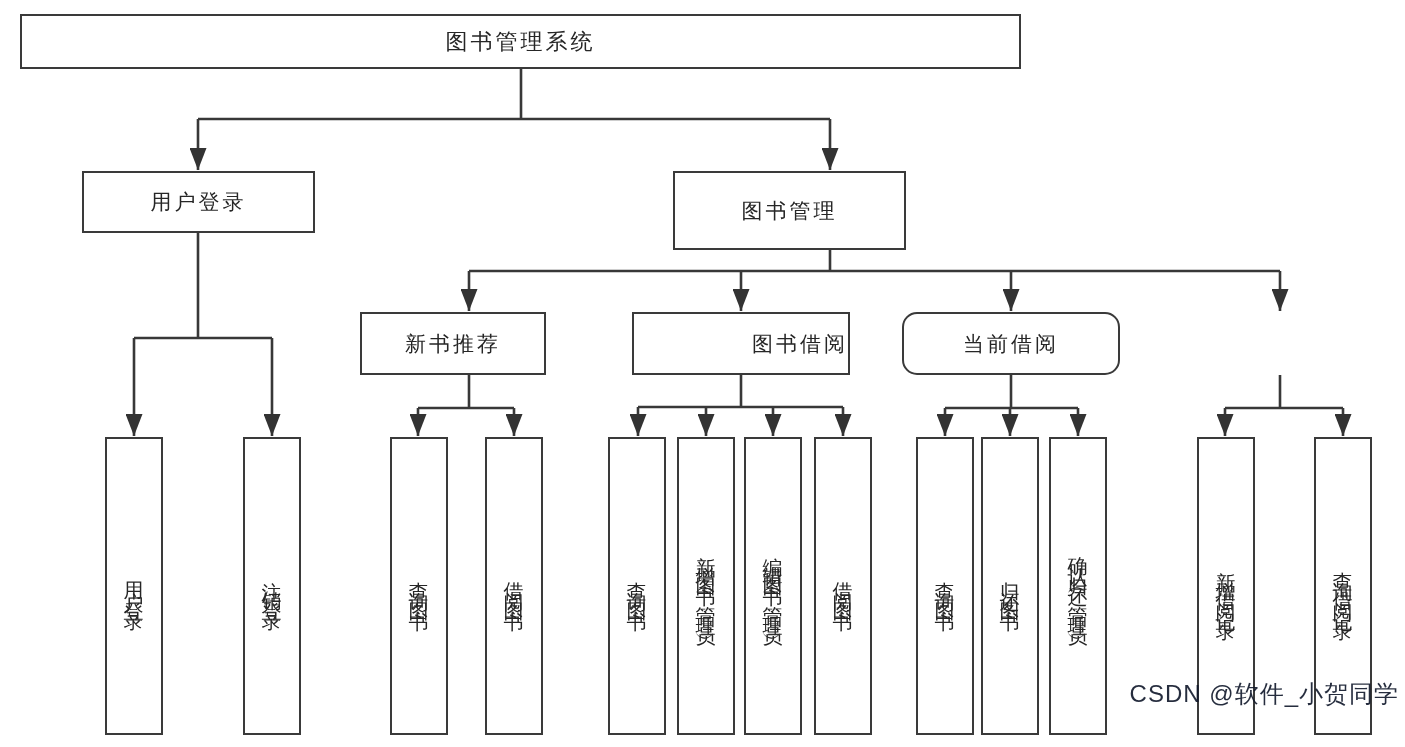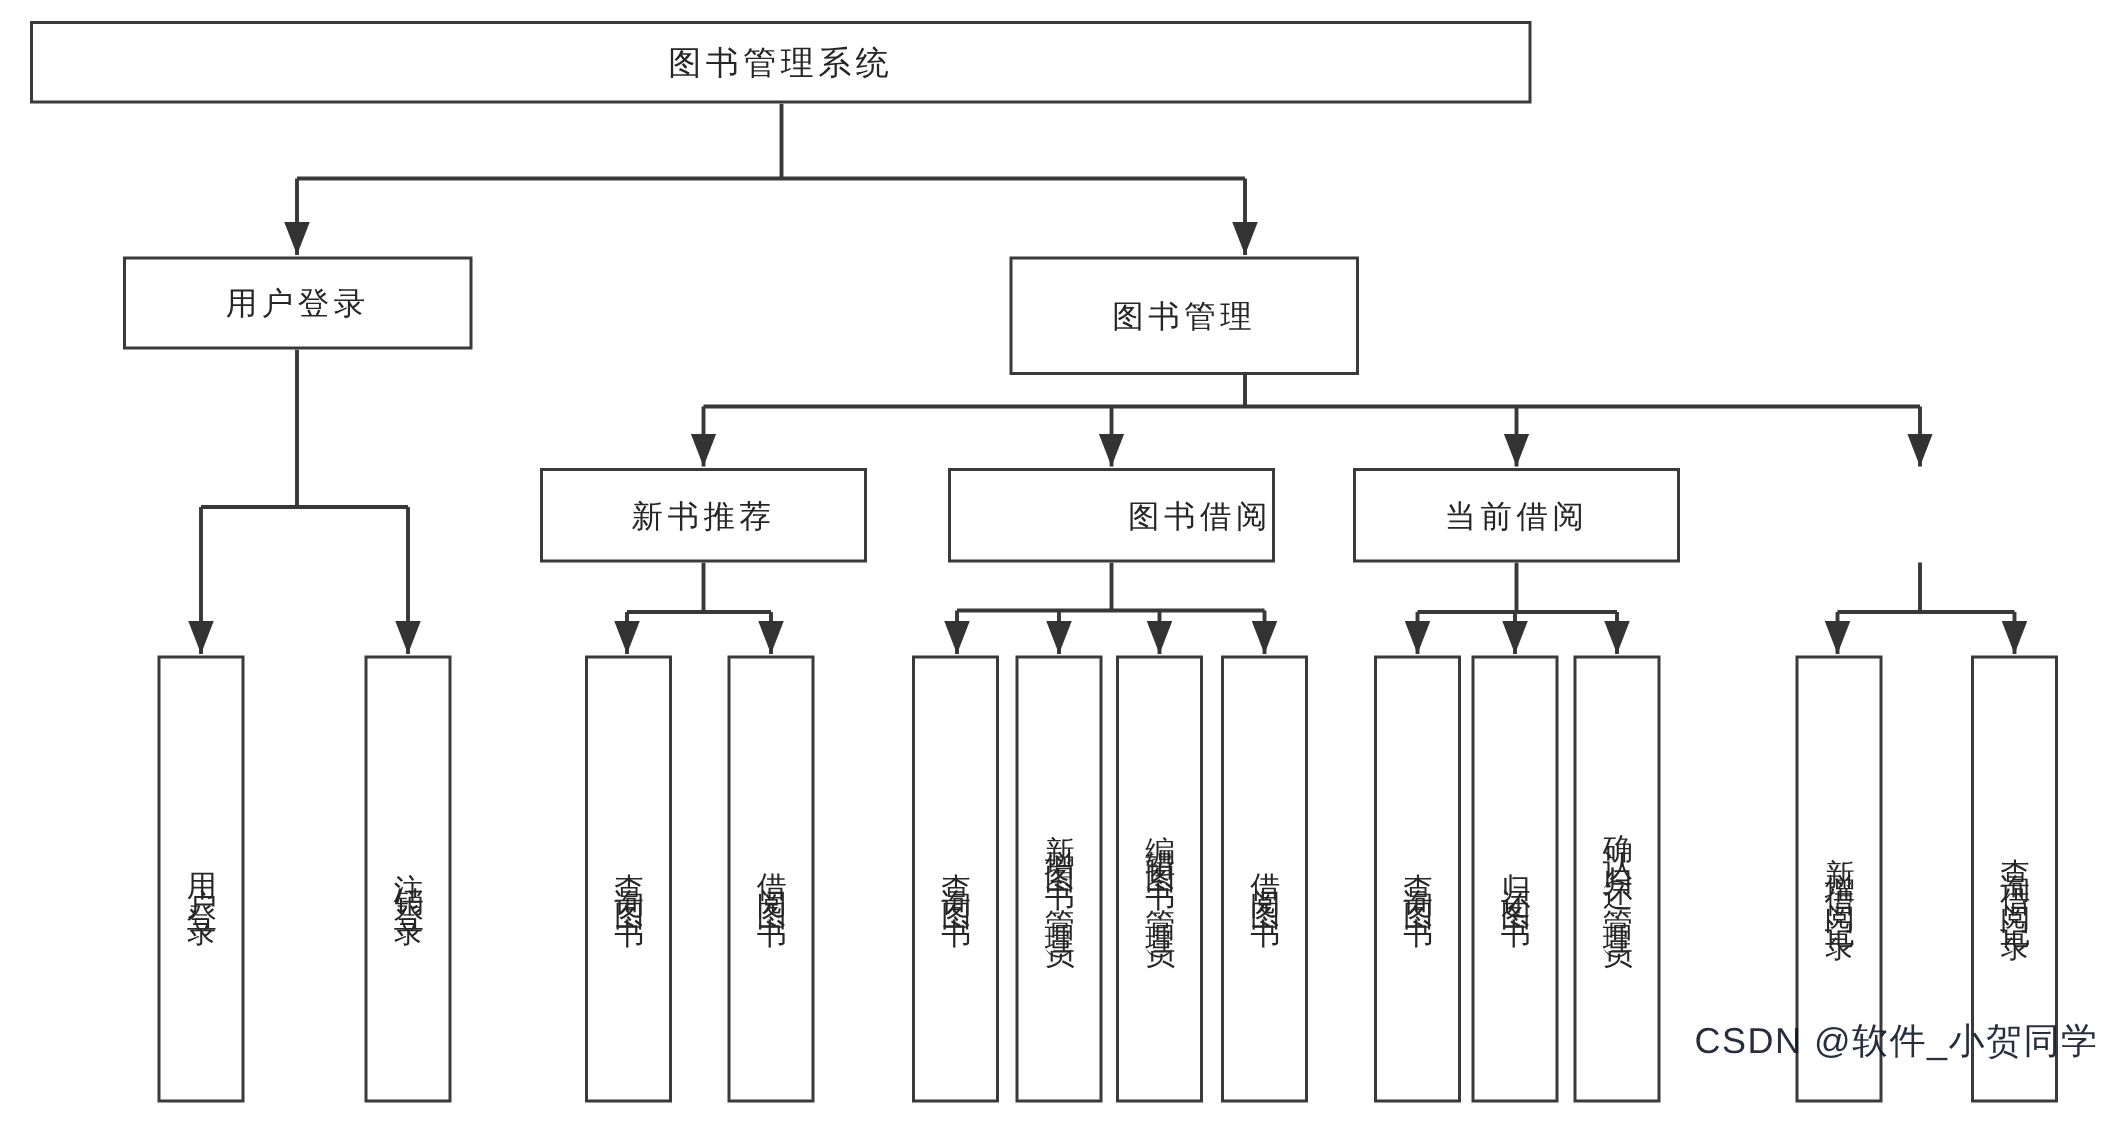--- a/index.html
+++ b/index.html
@@ -121,27 +121,27 @@
     <span class="hlabel">图书管理系统</span>
   </div>
 
   <div class="node" style="left:82px; top:171px; width:233px; height:62px;">
     <span class="hlabel">用户登录</span>
   </div>
   <div class="node" style="left:673px; top:171px; width:233px; height:79px;">
     <span class="hlabel">图书管理</span>
   </div>
 
-  <div class="node" style="left:360px; top:312px; width:218px; height:63px;">
+  <div class="node" style="left:360px; top:312px; width:186px; height:63px;">
     <span class="hlabel">新书推荐</span>
   </div>
   <div class="node" style="left:632px; top:312px; width:218px; height:63px;justify-content:flex-end;">
     <span class="hlabel">图书借阅</span>
   </div>
-  <div class="node" style="left:902px; top:312px; width:218px; height:63px;">
+  <div class="node" style="left:902px; top:312px; width:218px; height:63px;border-radius:15px;">
     <span class="hlabel">当前借阅</span>
   </div>
 
   <div class="node leaf" style="left:105px; top:437px; width:58px; height:298px;">
     <span class="vlabel">用户登录</span>
   </div>
   <div class="node leaf" style="left:243px; top:437px; width:58px; height:298px;">
     <span class="vlabel">注销登录</span>
   </div>
 

